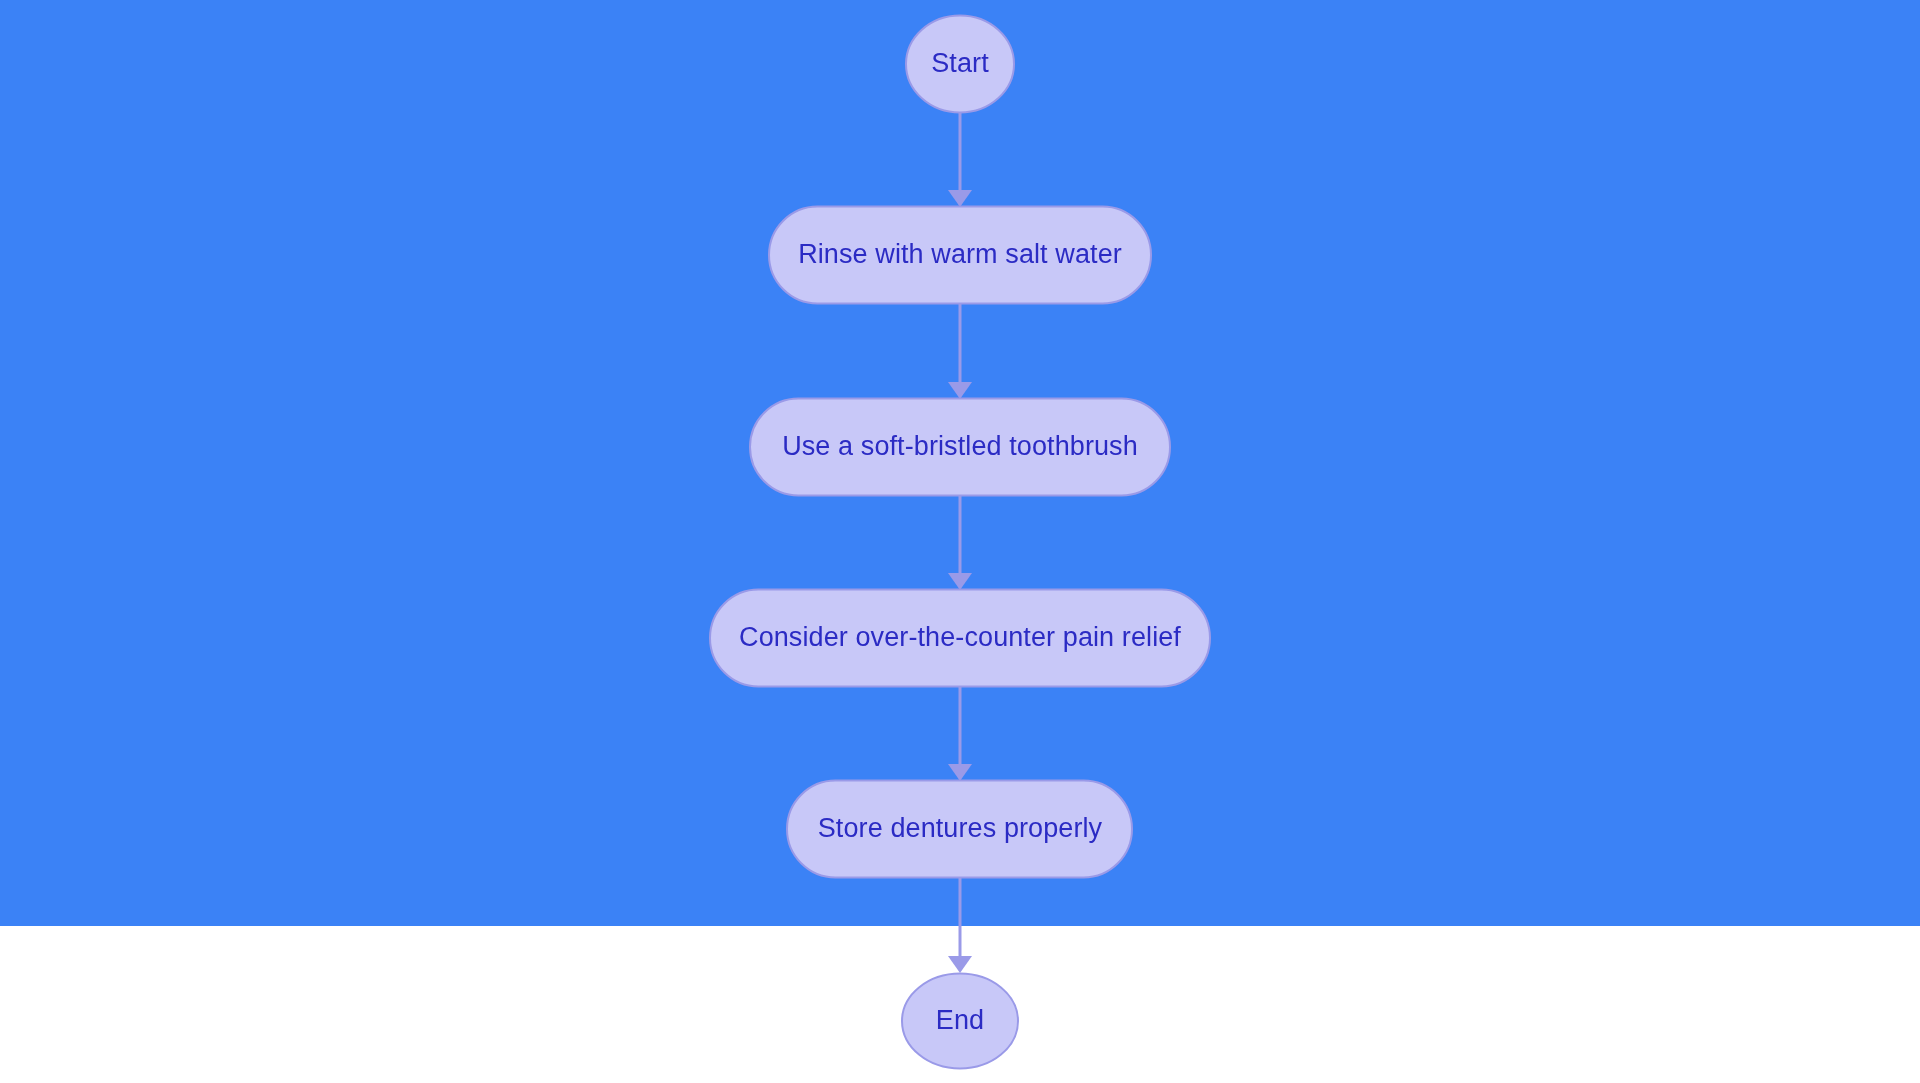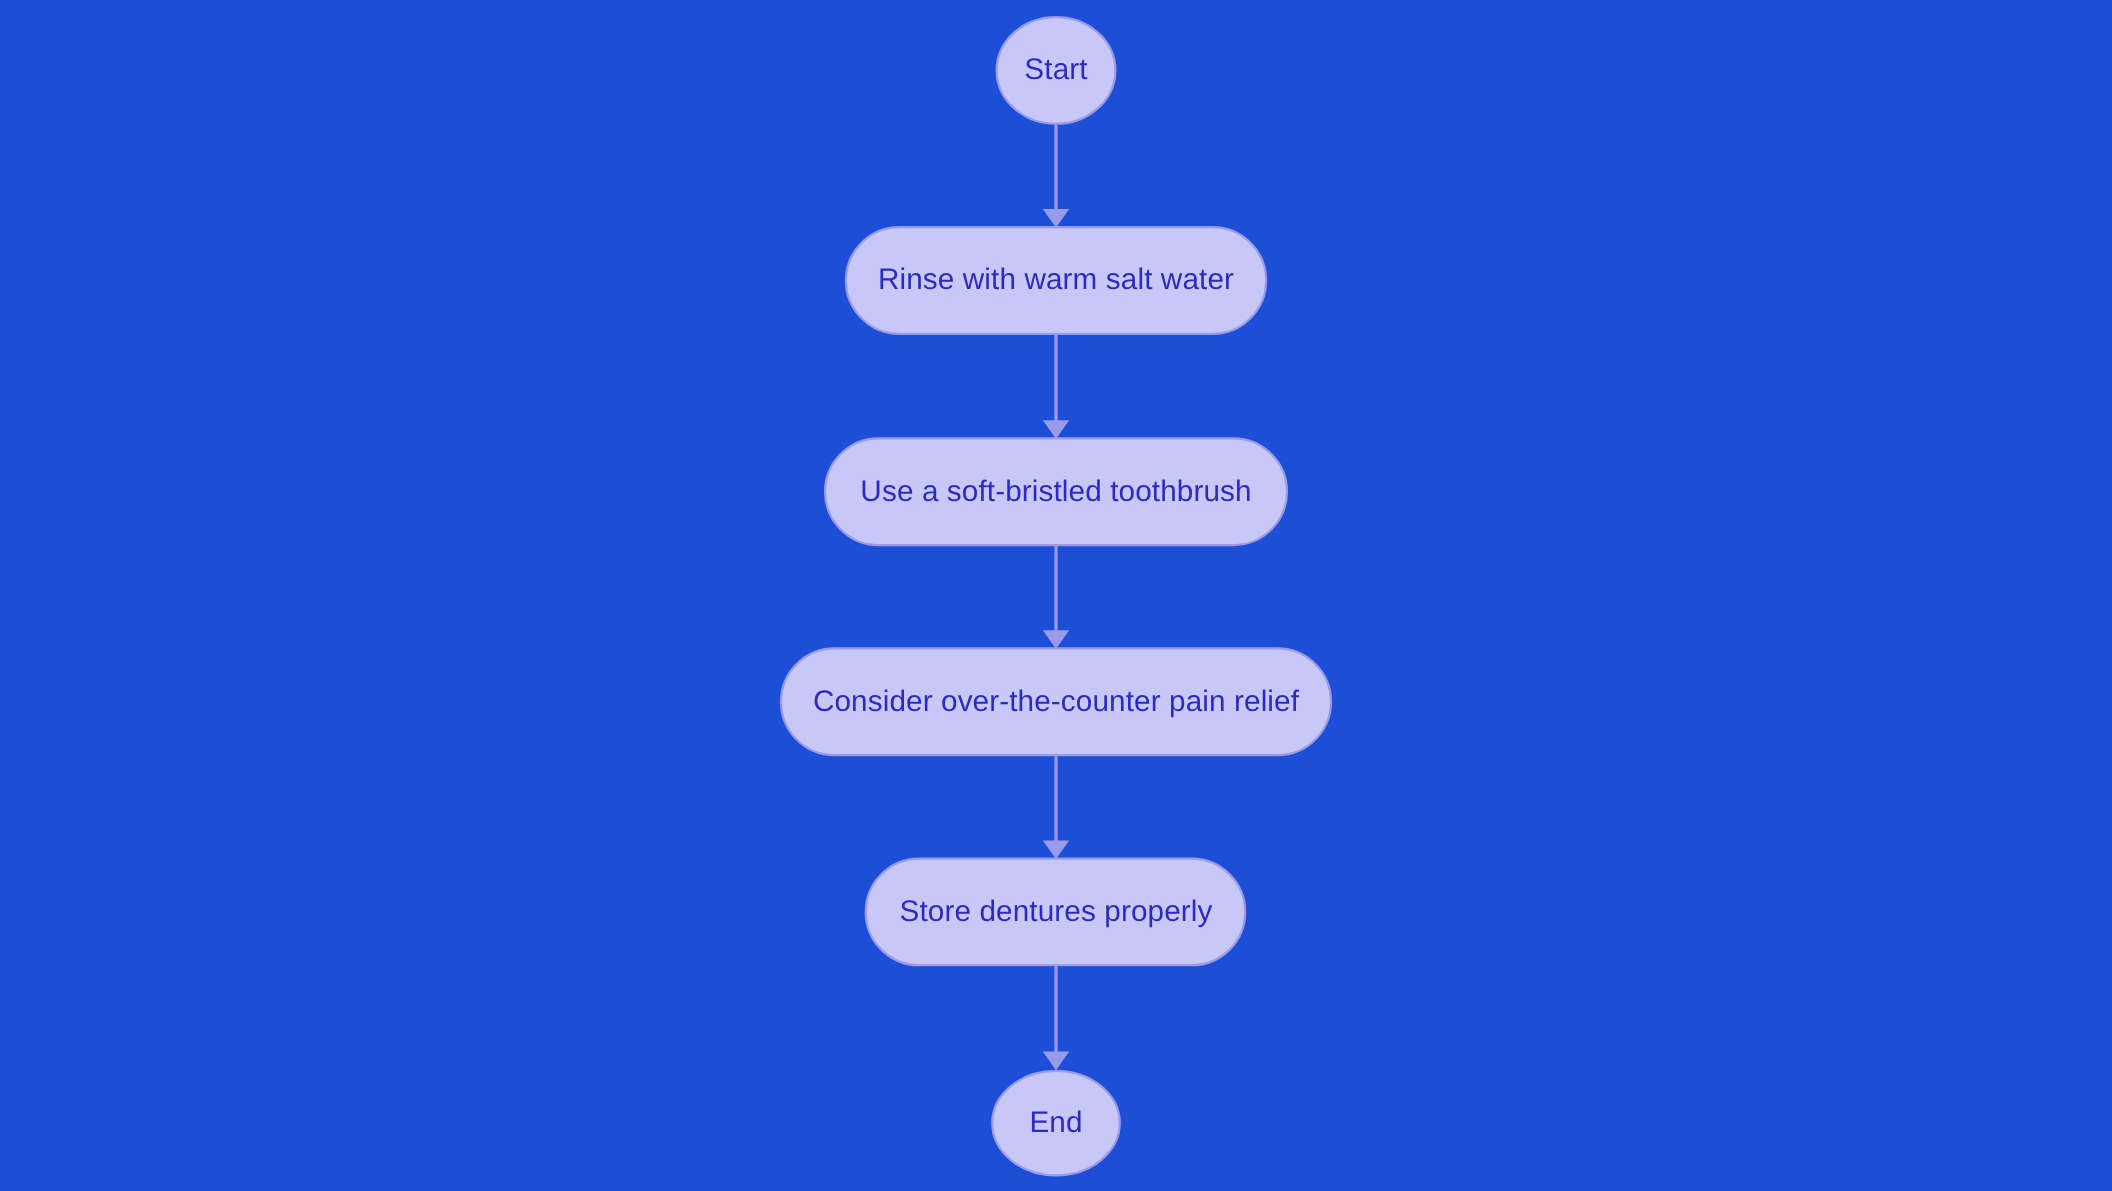--- a/index.html
+++ b/index.html
@@ -11,22 +11,22 @@
   body {
     width: 1920px;
     height: 1083px;
     overflow: hidden;
     font-family: "Liberation Sans", "DejaVu Sans", sans-serif;
   }
 
   #flow-root {
     position: relative;
     width: 1920px;
-    height: 1083px;
-    background: #1d4ed8;
+    height: 926px;
+    background: #3b82f6;
   }
 
   #flow-svg {
     position: absolute;
     left: 0;
     top: 0;
     width: 1920px;
     height: 1083px;
     display: block;
   }

